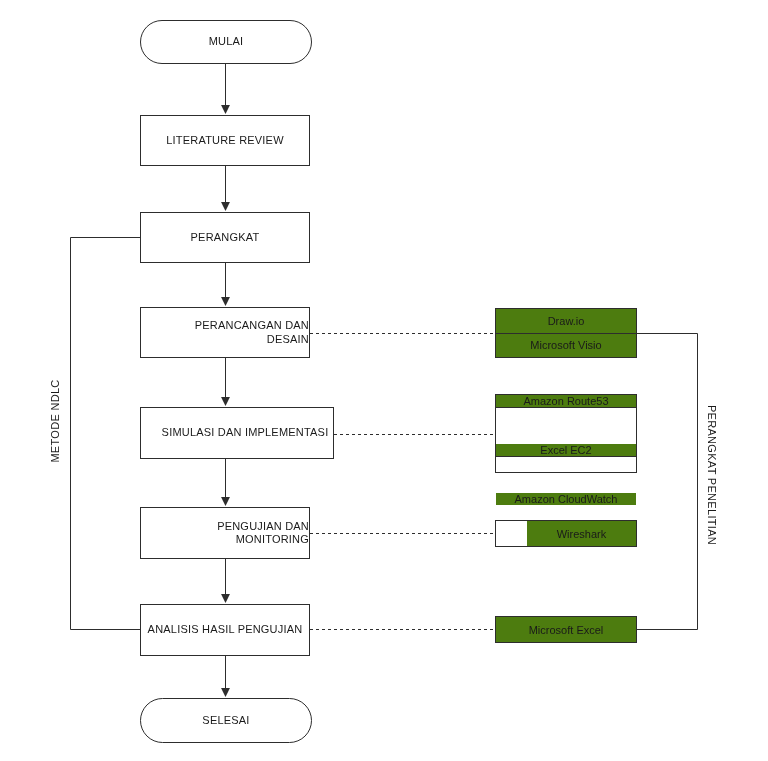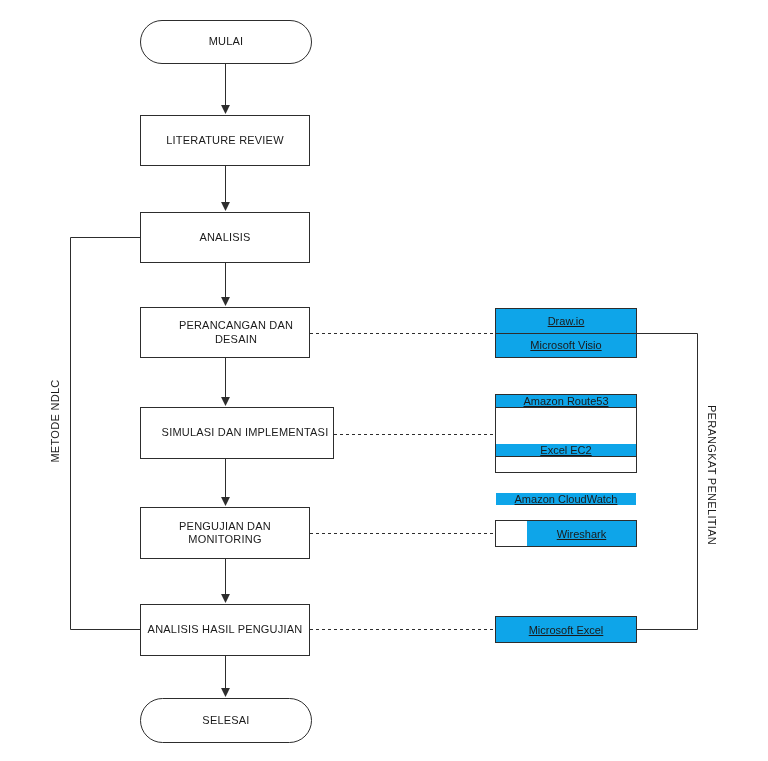--- a/index.html
+++ b/index.html
@@ -23,21 +23,21 @@
     height: 761px;
   }
   .node {
     position: absolute;
     box-sizing: border-box;
     border: 1px solid #2d2d2d;
     background: #ffffff;
     display: flex;
     align-items: center;
     justify-content: center;
-    text-align: center;
+    text-align: right;
     font-size: 11px;
     color: #1a1a1a;
     letter-spacing: 0.2px;
     line-height: 1.2;
   }
   .terminator { border-radius: 23px; }
 
   
   .n-mulai        { left: 140px; top: 20px;  width: 172px; height: 44px; }
   .n-literature   { left: 140px; top: 115px; width: 170px; height: 51px; }
@@ -59,22 +59,21 @@
   }
   .toolgroup .row {
     box-sizing: border-box;
     flex: 1;
     display: flex;
     align-items: center;
     justify-content: center;
     font-size: 11px;
     color: #1a1a1a;
     border-bottom: 1px solid #2d2d2d;
-    background: #0ea5e9;
-    text-decoration: underline;
+    background: #4d7c0f;
   }
   .toolgroup .row:last-child { border-bottom: none; }
 
   .g-design   { left: 495px; top: 308px; width: 142px; height: 50px; }
   .g-aws      { left: 495px; top: 394px; width: 142px; height: 79px; gap: 36px; }
   .g-test     { left: 495px; top: 520px; width: 142px; height: 27px; padding-left: 31px; }
   .g-analyze  { left: 495px; top: 616px; width: 142px; height: 27px; }
 
   
   .side-label {
@@ -134,21 +133,21 @@
     <polyline points="637,333.5 697.5,333.5 697.5,629.5 637,629.5" stroke="#2d2d2d" stroke-width="1" fill="none"></polyline>
   </svg>
 
   <div class="node terminator n-mulai">
     <span>MULAI</span>
   </div>
   <div class="node n-literature">
     <span>LITERATURE REVIEW</span>
   </div>
   <div class="node n-analisis">
-    <span>ANALISIS</span>
+    <span>PERANGKAT</span>
   </div>
   <div class="node n-perancangan">
     <span>PERANCANGAN DAN DESAIN</span>
   </div>
   <div class="node n-simulasi">
     <span>SIMULASI DAN IMPLEMENTASI</span>
   </div>
   <div class="node n-pengujian">
     <span>PENGUJIAN DAN MONITORING</span>
   </div>

